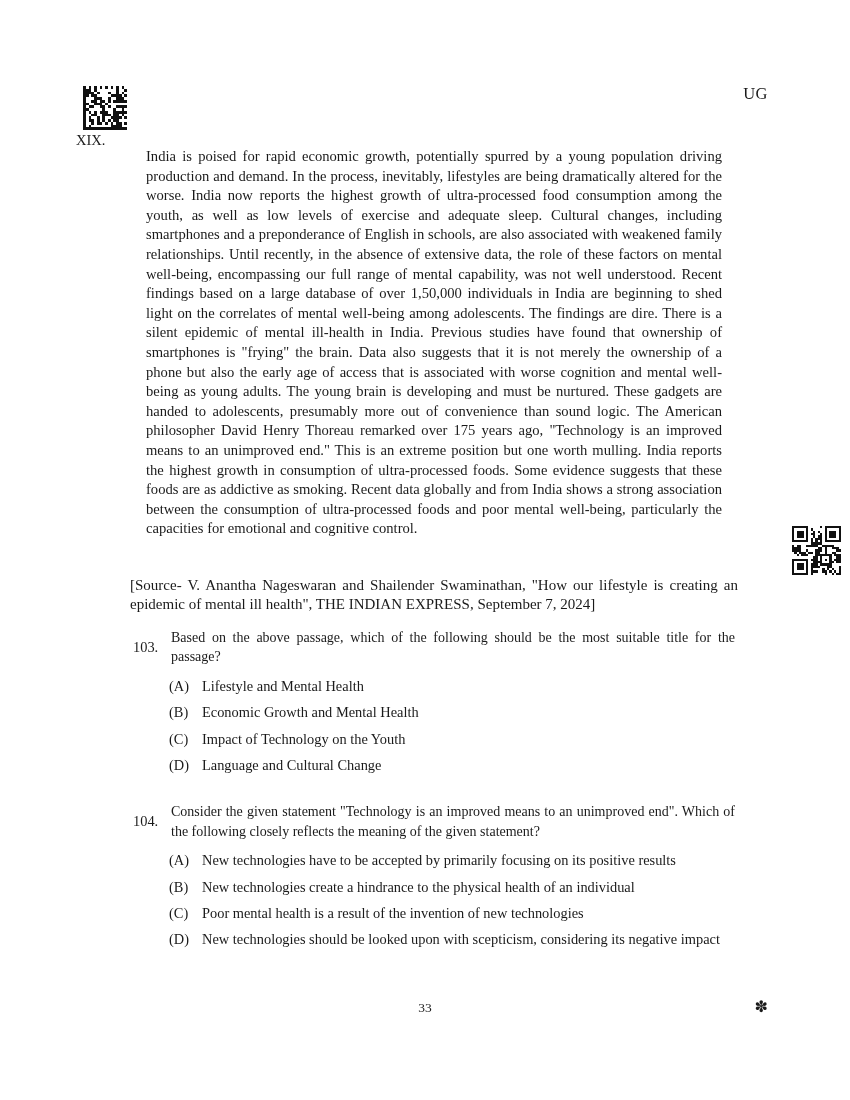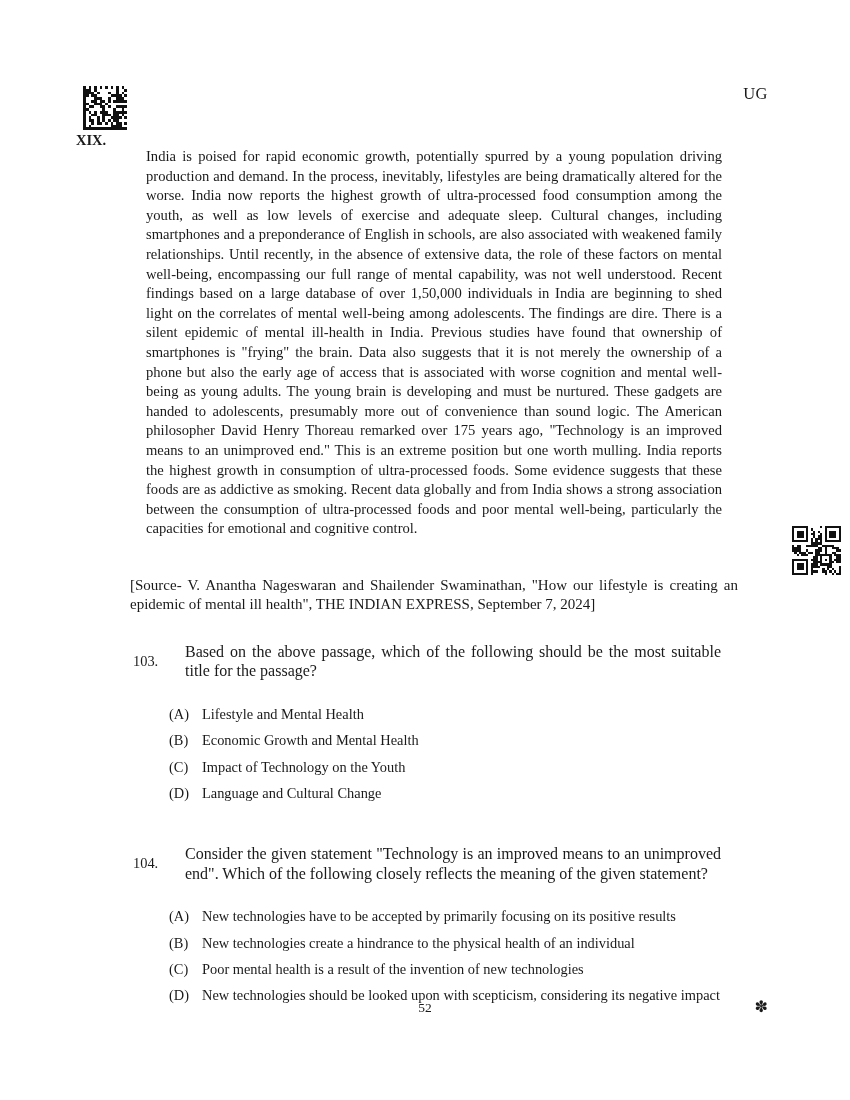--- a/index.html
+++ b/index.html
@@ -56,21 +56,21 @@
     top: 131px;
     width: 662px;
   }
   .passage-row {
     display: flex;
     align-items: flex-start;
   }
   .passage-number {
     width: 54px;
     flex: 0 0 54px;
-    font-weight: bold;
+    font-weight: normal;
     font-size: 14.5px;
     line-height: 19.6px;
     padding-top: 0px;
   }
   .passage-body {
     flex: 1 1 auto;
   }
   .passage-text {
     font-size: 14.6px;
     line-height: 19.6px;
@@ -102,24 +102,24 @@
     align-items: center;
   }
   .q-num {
     width: 36px;
     flex: 0 0 36px;
     font-size: 14.4px;
     line-height: 19.4px;
   }
   .q-stem {
     flex: 1 1 auto;
-    font-size: 16px;
+    font-size: 14px;
     line-height: 19.4px;
     text-align: justify;
-    margin: 16px;
+    margin: 2px;
   }
   .options {
     margin: 0;
     padding: 0;
     list-style: none;
     margin-top: 8px;
   }
   .option {
     display: flex;
     align-items: flex-start;
@@ -934,16 +934,16 @@
             <span class="opt-text">Poor mental health is a result of the invention of new technologies</span>
           </li>
           <li class="option">
             <span class="opt-letter">(D)</span>
             <span class="opt-text">New technologies should be looked upon with scepticism, considering its negative impact</span>
           </li>
         </ul>
       </div>
     </div>
 
-  <div class="page-number">52</div>
+  <div class="page-number">33</div>
   <div class="footer-mark">✽</div>
 
 </div>
 
 </body></html>

